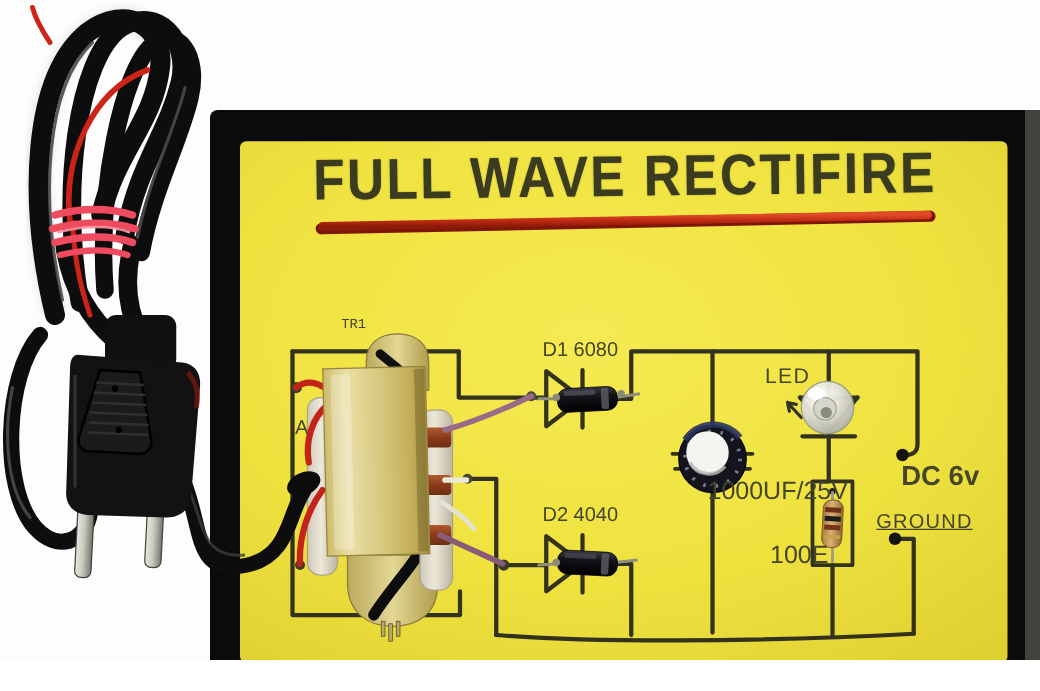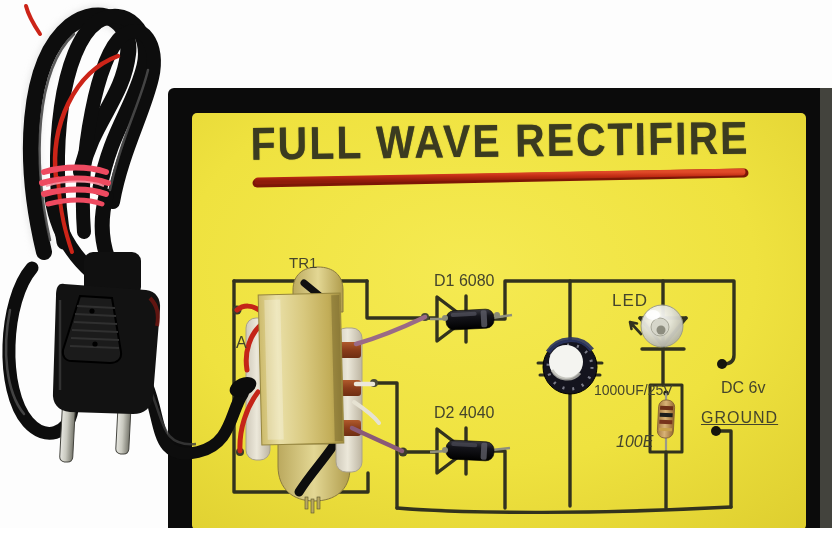--- a/index.html
+++ b/index.html
@@ -5,28 +5,28 @@
   html,body{margin:0;padding:0;background:#ffffff;}
   .scene{position:relative;width:832px;height:528px;overflow:hidden;background:#fdfdfd;
          font-family:"Liberation Sans",sans-serif;}
   .scene svg{position:absolute;left:0;top:0;}
   .lbl{position:absolute;color:#45452c;white-space:nowrap;z-index:6;
        font-family:"Liberation Sans",sans-serif;}
   .title{position:absolute;left:250px;top:118px;width:500px;text-align:center;z-index:6;
          font-size:41px;font-weight:700;letter-spacing:2px;color:#3b3b20;
          transform:rotate(-0.7deg) scale(1.0,1.12);transform-origin:center;
          text-shadow:0 0 1px rgba(40,40,20,.6);}
-  .tr1{left:289px;top:254px;font-size:15px;}
+  .tr1{left:273px;top:254px;font-size:11px;font-family:Liberation Mono, monospace;}
   .aLbl{left:236px;top:334px;font-size:16px;}
   .d1{left:434px;top:272px;font-size:16px;}
   .d2{left:434px;top:404px;font-size:16px;}
   .led{left:612px;top:291px;font-size:17px;letter-spacing:1px;}
-  .cap{left:594px;top:382px;font-size:14px;}
-  .res{left:616px;top:433px;font-size:16px;font-style:italic;}
-  .dc{left:721px;top:379px;font-size:16px;}
+  .cap{left:566px;top:382px;font-size:20px;}
+  .res{left:616px;top:433px;font-size:20px;}
+  .dc{left:721px;top:368px;font-size:22px;font-weight:bold;}
   .gnd{left:701px;top:409px;font-size:16px;letter-spacing:1px;text-decoration:underline;}
 </style>
 </head>
 <body>
 
 <div class="scene">
 
   <svg width="832" height="553" viewBox="0 0 832 553">
     <defs>
       <radialGradient id="gYellow" cx="45%" cy="38%" r="85%">

